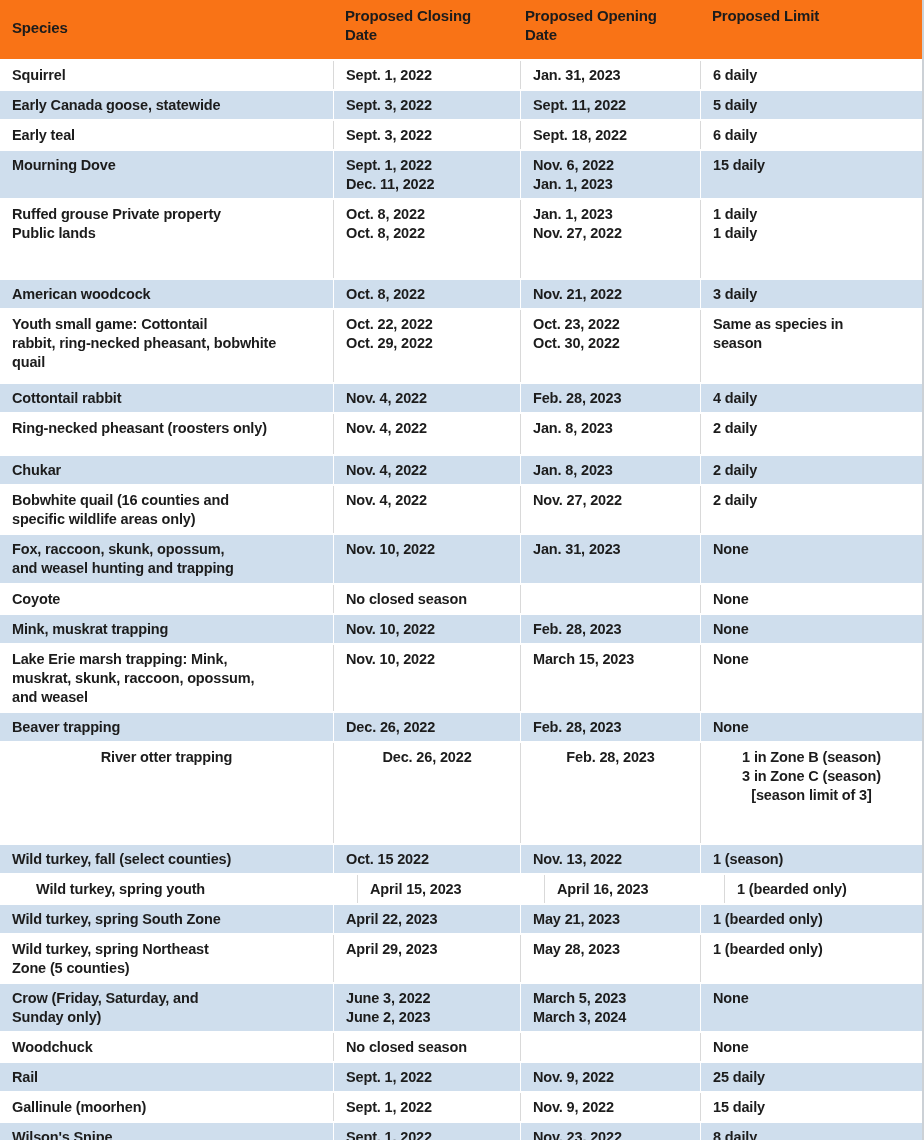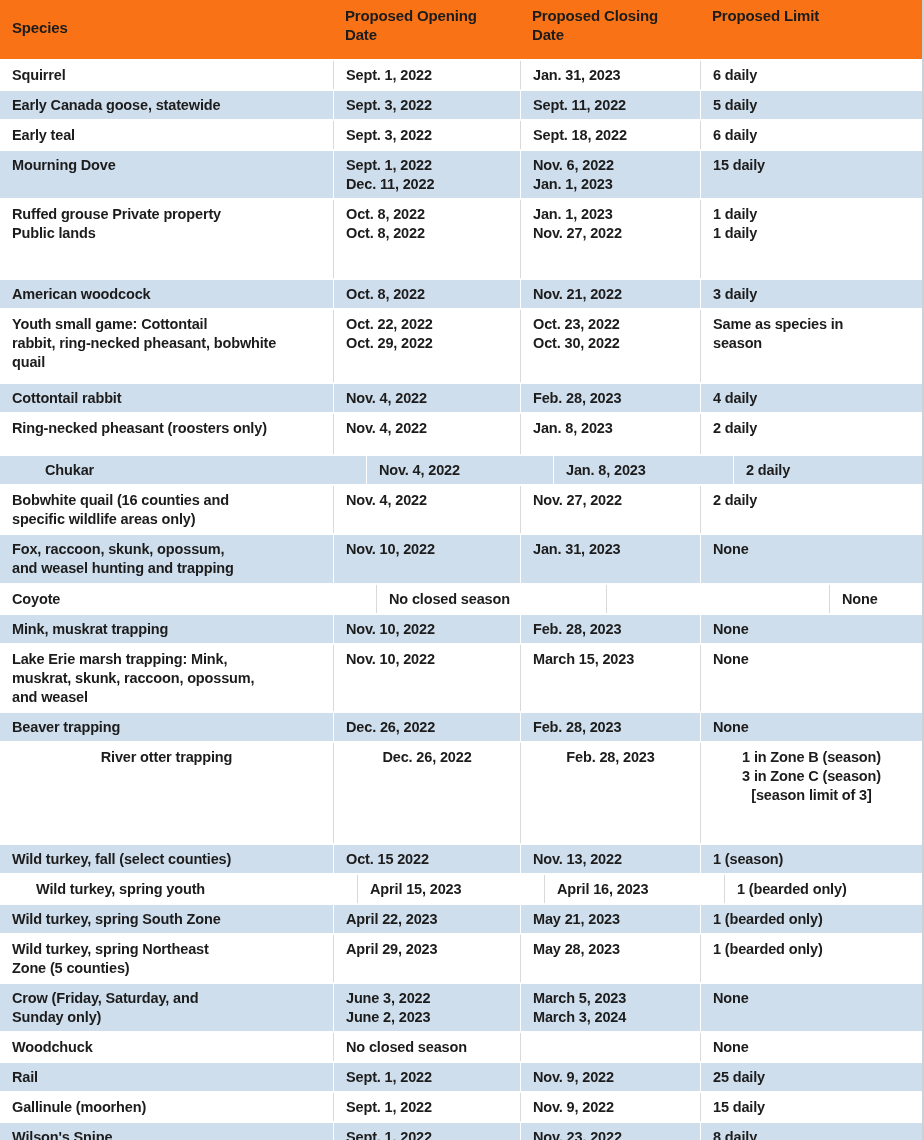--- a/index.html
+++ b/index.html
@@ -25,25 +25,25 @@
 </style>
 </head>
 <body>
 
 <div class="page">
   <div class="table">
     <div class="row header">
       <div class="cell c0">
         <span>Species</span>
       </div>
+      <div class="cell c2">
+        <span>Proposed Closing Date</span>
+      </div>
       <div class="cell c1">
         <span>Proposed Opening Date</span>
-      </div>
-      <div class="cell c2">
-        <span>Proposed Closing Date</span>
       </div>
       <div class="cell c3">
         <span>Proposed Limit</span>
       </div>
     </div>
     <div id="rows">
         <div class="row" style="min-height: 28px;">
           <div class="cell c0">
             <div class="line">Squirrel</div>
           </div>
@@ -173,21 +173,21 @@
           <div class="cell c1">
             <div class="line">Nov. 4, 2022</div>
           </div>
           <div class="cell c2">
             <div class="line">Jan. 8, 2023</div>
           </div>
           <div class="cell c3">
             <div class="line">2 daily</div>
           </div>
         </div>
-        <div class="row alt" style="min-height: 26px; padding-left: 33px;">
+        <div class="row alt" style="min-height: 26px;">
           <div class="cell c0">
             <div class="line">Chukar</div>
           </div>
           <div class="cell c1">
             <div class="line">Nov. 4, 2022</div>
           </div>
           <div class="cell c2">
             <div class="line">Jan. 8, 2023</div>
           </div>
           <div class="cell c3">
@@ -217,21 +217,21 @@
           <div class="cell c1">
             <div class="line">Nov. 10, 2022</div>
           </div>
           <div class="cell c2">
             <div class="line">Jan. 31, 2023</div>
           </div>
           <div class="cell c3">
             <div class="line">None</div>
           </div>
         </div>
-        <div class="row" style="min-height: 26px; gap: 43px;">
+        <div class="row" style="min-height: 26px;">
           <div class="cell c0">
             <div class="line">Coyote</div>
           </div>
           <div class="cell c1">
             <div class="line">No closed season</div>
           </div>
           <div class="cell c2">
             <div class="line"></div>
           </div>
           <div class="cell c3">

